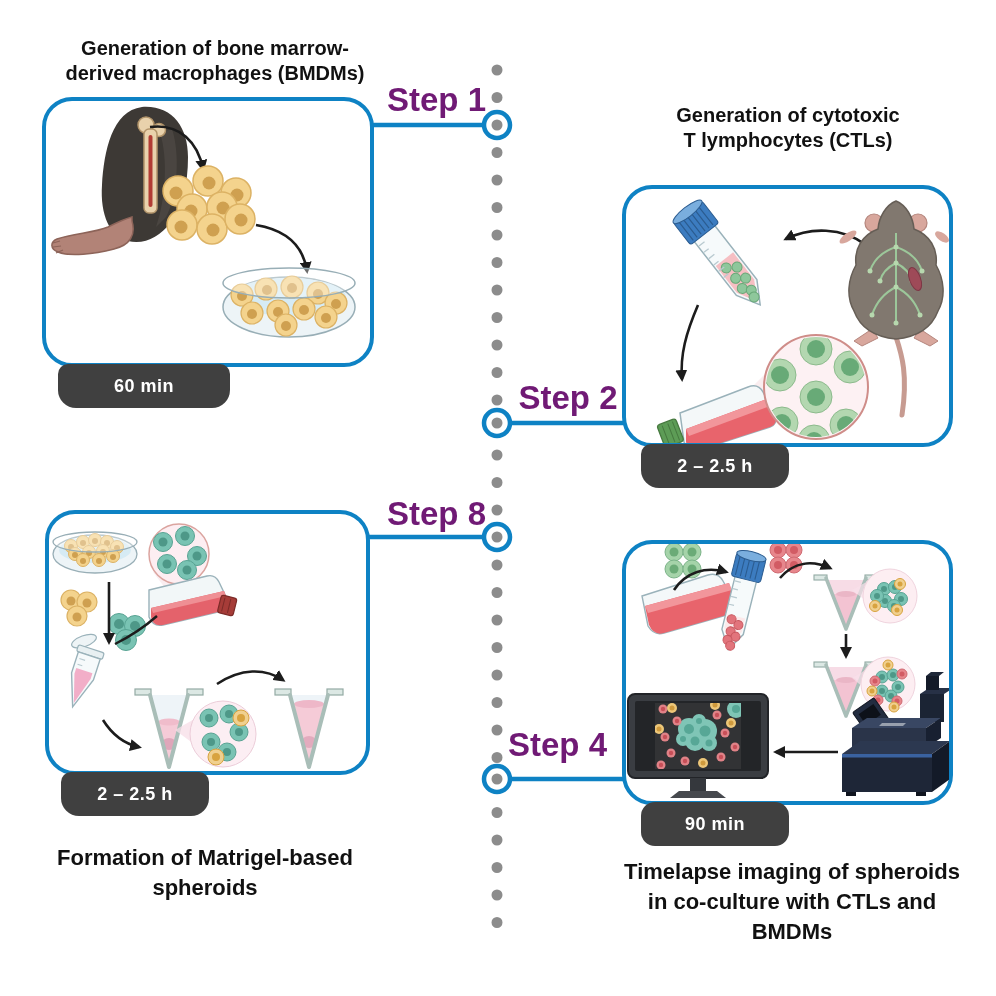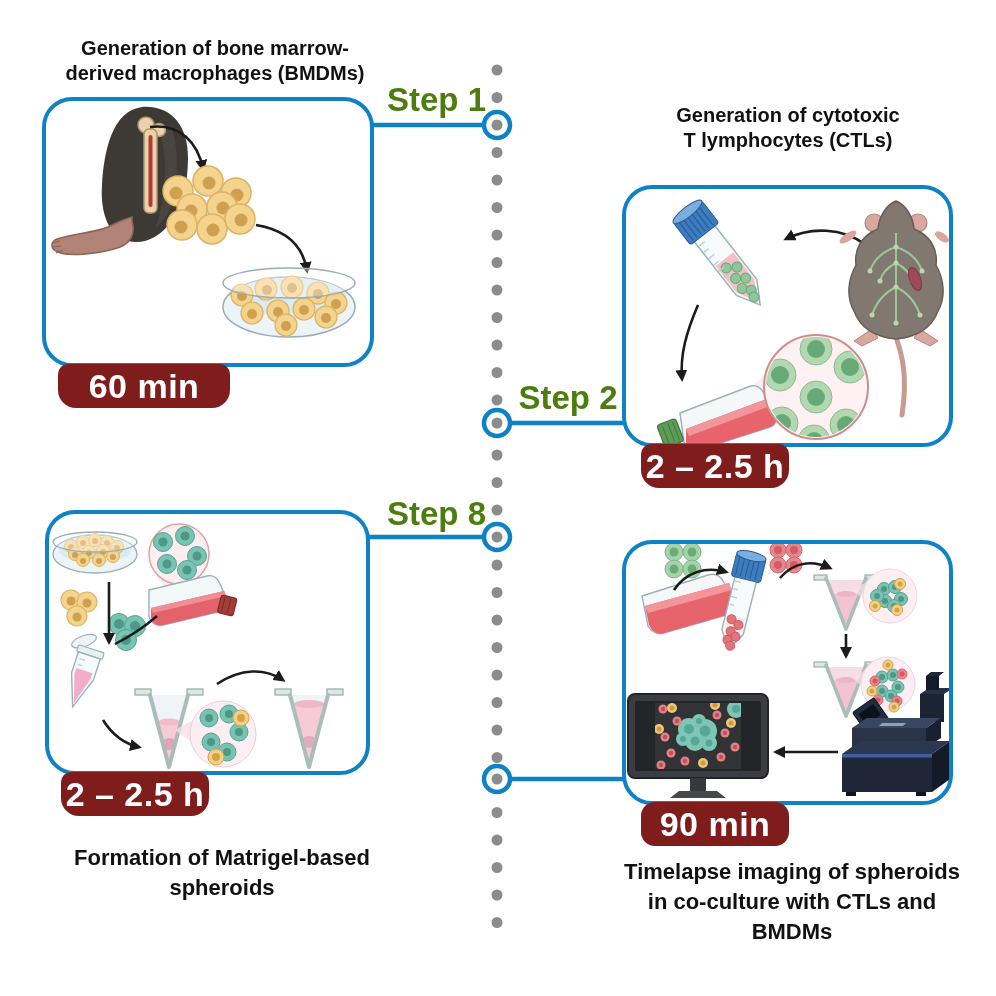--- a/index.html
+++ b/index.html
@@ -15,26 +15,26 @@
   .panel svg{position:absolute;left:0;top:0;}
   .panel-title{
     position:absolute;font-weight:bold;font-size:20px;line-height:25px;text-align:center;
     white-space:pre-line;color:#111;
   }
   .caption{
     position:absolute;font-weight:bold;font-size:22px;line-height:30px;text-align:center;
     white-space:pre-line;color:#111;
   }
   .badge{
-    position:absolute;background:#7f1d1d;color:#fff;font-weight:bold;font-size:34px;
+    position:absolute;background:#404040;color:#fff;font-weight:bold;font-size:18px;
     display:flex;align-items:center;justify-content:center;
     border-radius:10px 10px 18px 18px;letter-spacing:0.5px;
   }
   .step-label{
-    position:absolute;color:#4d7c0f;font-weight:bold;font-size:33px;line-height:38px;
+    position:absolute;color:#701a75;font-weight:bold;font-size:33px;line-height:38px;
     white-space:nowrap;
   }
   .step-label.right{text-align:right;}
   .step-label.left{text-align:left;}
 </style>
 </head>
 <body>
 
 <div class="stage">
 
@@ -721,20 +721,21 @@
   </div>
 
   <div class="badge" style="left:58px;top:364px;width:172px;height:44px;">60 min</div>
   <div class="badge" style="left:641px;top:444px;width:148px;height:44px;">2 – 2.5 h</div>
   <div class="badge" style="left:61px;top:772px;width:148px;height:44px;">2 – 2.5 h</div>
   <div class="badge" style="left:641px;top:802px;width:148px;height:44px;border-radius:14px;">90 min</div>
 
   <div class="step-label right" style="left:356px;top:81px;width:130px;">Step 1</div>
   <div class="step-label left" style="left:508px;top:379px;width:120px;text-align:center;">Step 2</div>
   <div class="step-label right" style="left:356px;top:495px;width:130px;">Step 8</div>
-
-  <div class="caption" style="left:42px;top:843px;width:360px;">Formation of Matrigel-based
+  <div class="step-label left" style="left:508px;top:726px;width:120px;">Step 4</div>
+
+  <div class="caption" style="left:25px;top:843px;width:360px;">Formation of Matrigel-based
 spheroids</div>
   <div class="caption" style="left:612px;top:857px;width:360px;">Timelapse imaging of spheroids
 in co-culture with CTLs and
 BMDMs</div>
 
 </div>
 
 </body></html>

